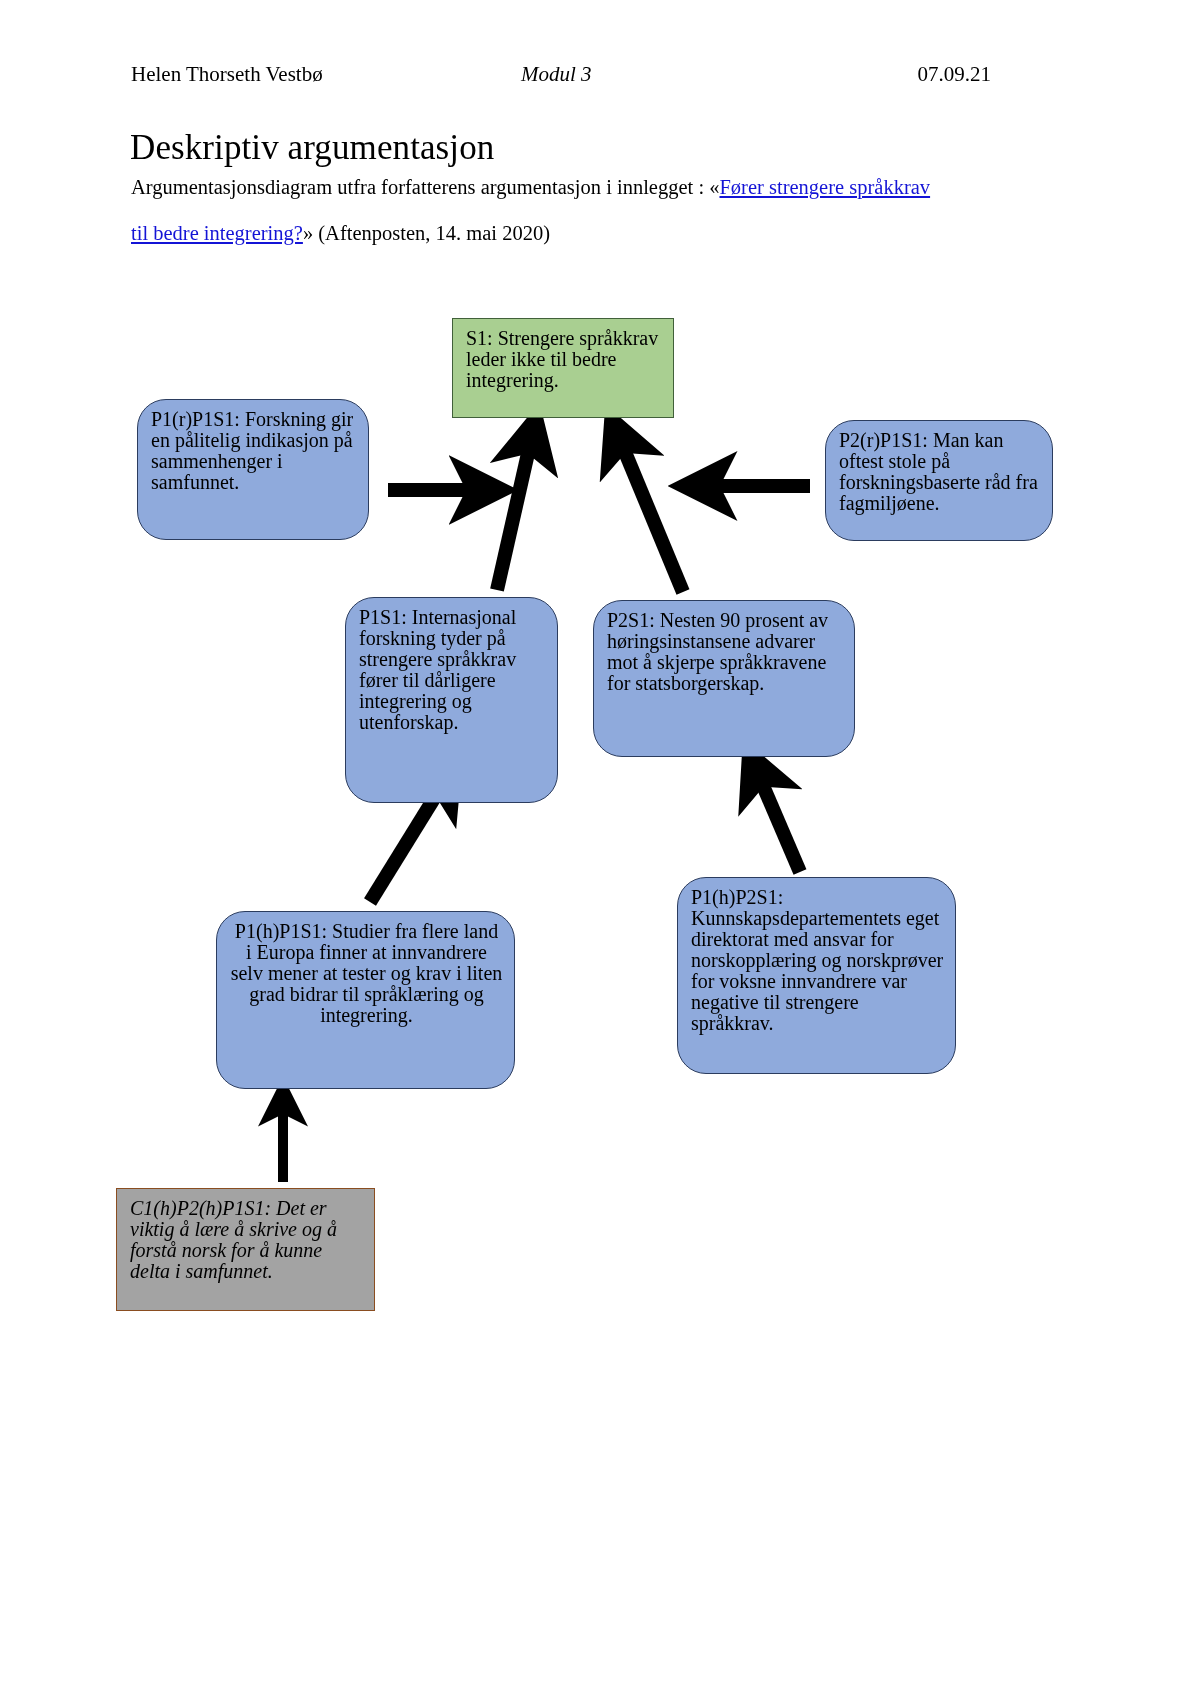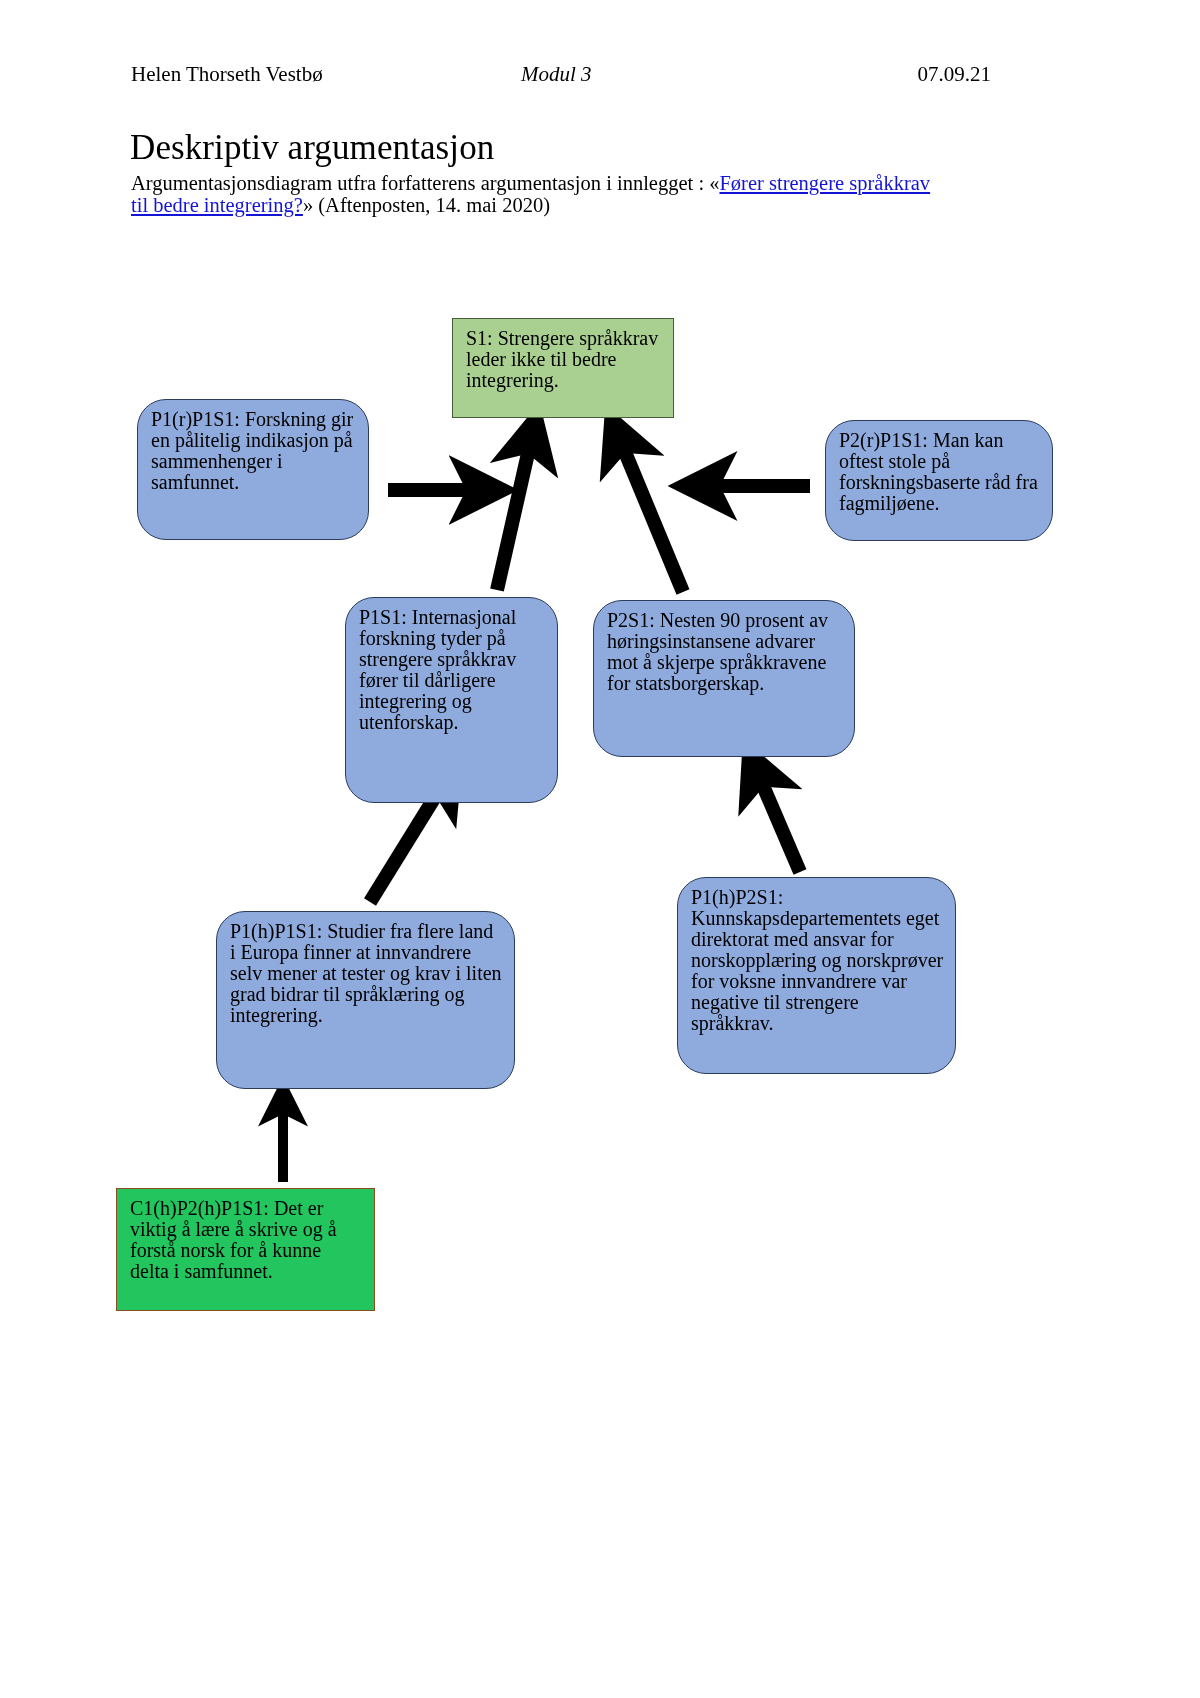--- a/index.html
+++ b/index.html
@@ -14,45 +14,45 @@
   .page{position:absolute;left:0;top:0;width:1200px;height:1698px;padding-left:45px;}
 
   
   .hdr{position:absolute;left:131px;top:62px;width:860px;height:28px;}
   .hdr .h-left{position:absolute;left:0;top:0;font-size:21px;white-space:nowrap;}
   .hdr .h-mid{position:absolute;left:390px;top:0;font-size:21px;white-space:nowrap;font-style:italic;}
   .hdr .h-right{position:absolute;right:0;top:0;font-size:21px;white-space:nowrap;}
 
   .title{position:absolute;left:130px;top:128px;font-size:35px;letter-spacing:.1px;white-space:nowrap;}
 
-  .subtitle{position:absolute;left:131px;top:172px;width:800px;font-size:20.5px;line-height:22px;}
+  .subtitle{position:absolute;left:131px;top:164px;width:800px;font-size:20.5px;line-height:46px;}
   .subtitle .lnk{color:#1414d6;text-decoration:underline;}
 
   
   .box{
     position:absolute;
     box-sizing:border-box;
     border:1.6px solid #333333;
     font-size:20px;
     line-height:21px;
     padding:9px 11px 6px 13px;
     color:#000;
     z-index:5;
   }
   .box.green{background:#a9cf91;border-color:#41603a;}
   .box.blue{background:#8faadc;border-color:#2b3c5e;border-radius:29px;}
-  .box.orange{background:#22c55e;border-color:#8a4d20;}
+  .box.orange{background:#a3a3a3;border-color:#8a4d20;font-style:italic;}
 
   
   #box-s1        {left:452px;top:318px;width:222px;height:100px;}
   #box-p1r       {left:137px;top:399px;width:232px;height:141px;}
   #box-p2r       {left:825px;top:420px;width:228px;height:121px;}
   #box-p1s1      {left:345px;top:597px;width:213px;height:206px;}
   #box-p2s1      {left:593px;top:600px;width:262px;height:157px;}
-  #box-p1hp1s1   {left:216px;top:911px;width:299px;height:178px;}
+  #box-p1hp1s1   {left:216px;top:911px;width:299px;height:178px;text-align:center;}
   #box-p1hp2s1   {left:677px;top:877px;width:279px;height:197px;}
   #box-c1        {left:116px;top:1188px;width:259px;height:123px;}
 
   svg.arrows{position:absolute;left:0;top:0;width:1200px;height:1698px;z-index:2;}
 </style>
 </head>
 <body>
 
 <div class="page">
 

